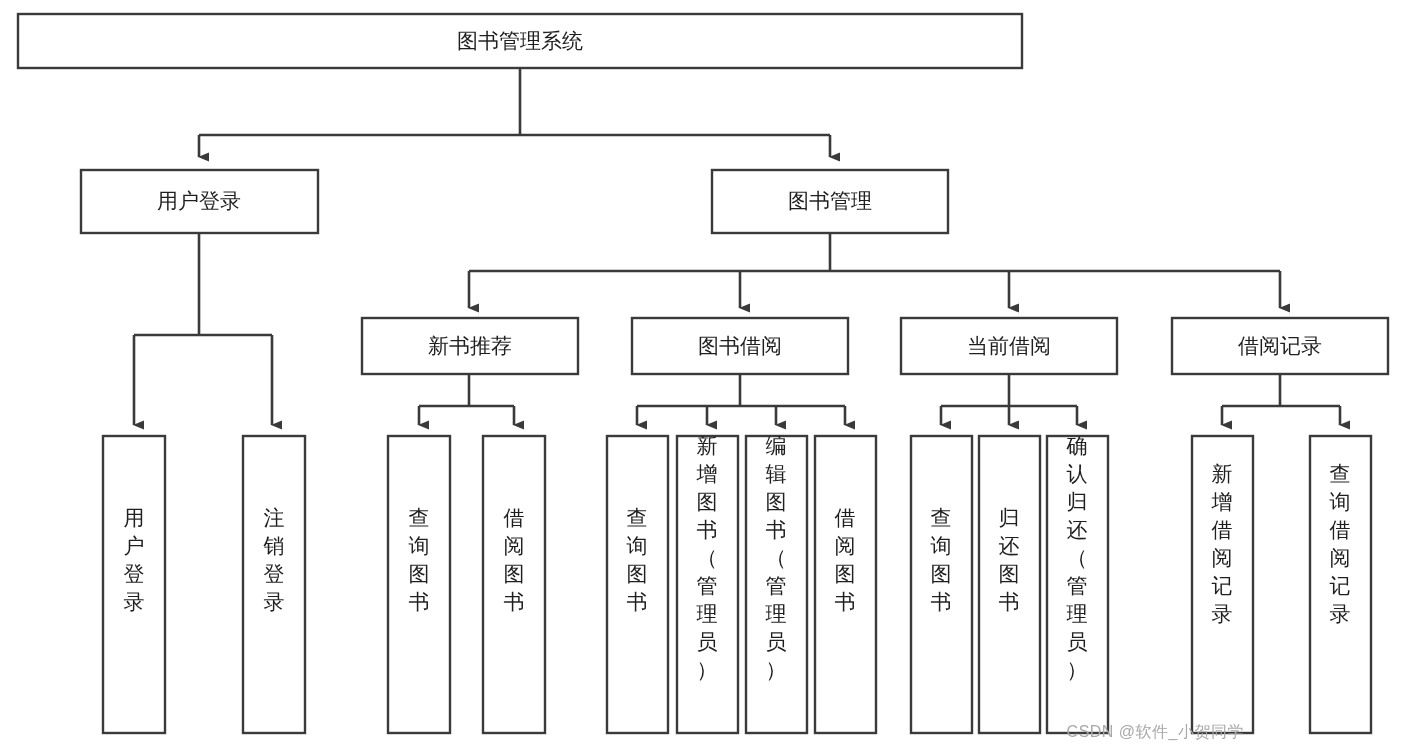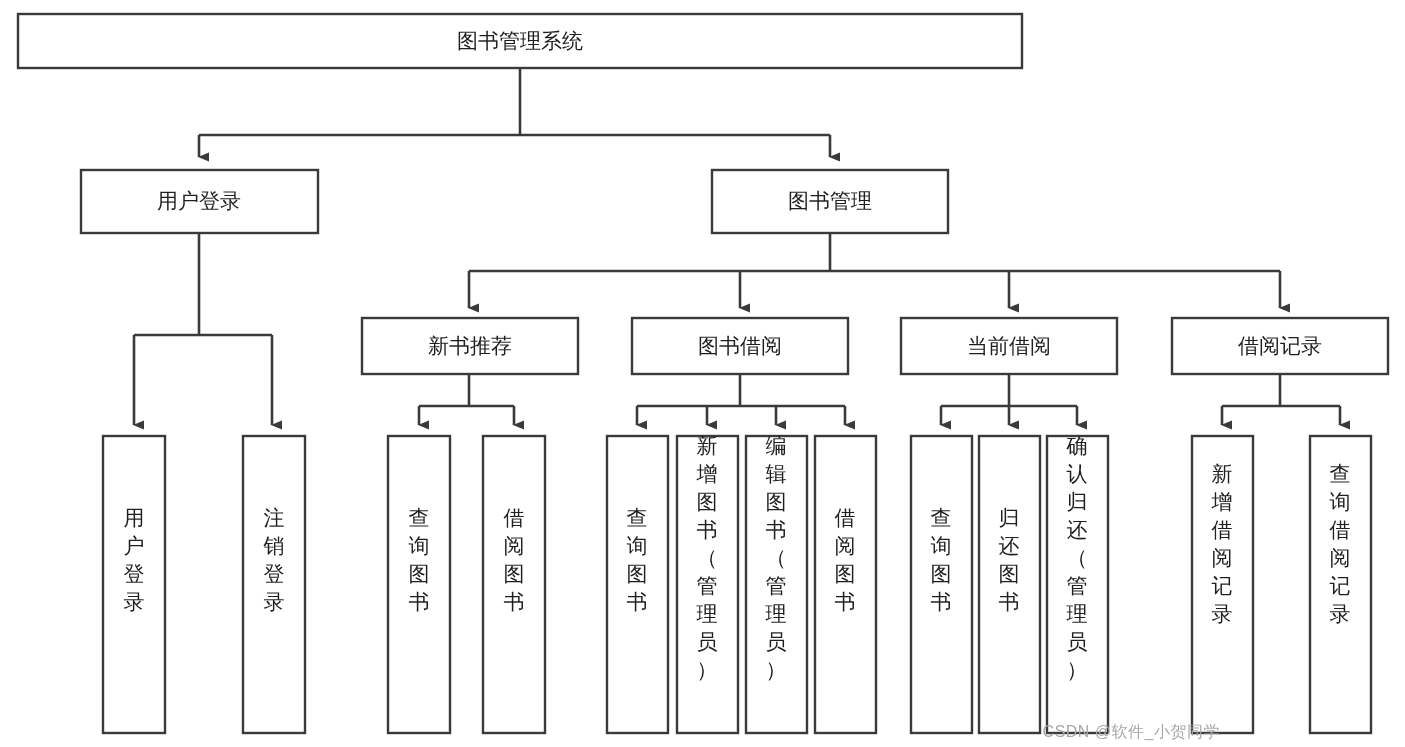--- a/index.html
+++ b/index.html
@@ -11,20 +11,21 @@
     width: 1405px;
     height: 747px;
     font-family: "Liberation Sans", "DejaVu Sans", sans-serif;
     overflow: hidden;
   }
   #diagram-root {
     position: relative;
     width: 1228px;
     height: 747px;
     background: #ffffff;
+    padding-left: 24px;
   }
   svg.diagram-canvas {
     position: absolute;
     left: 0;
     top: 0;
     width: 1405px;
     height: 747px;
     display: block;
   }
   .node-box {

